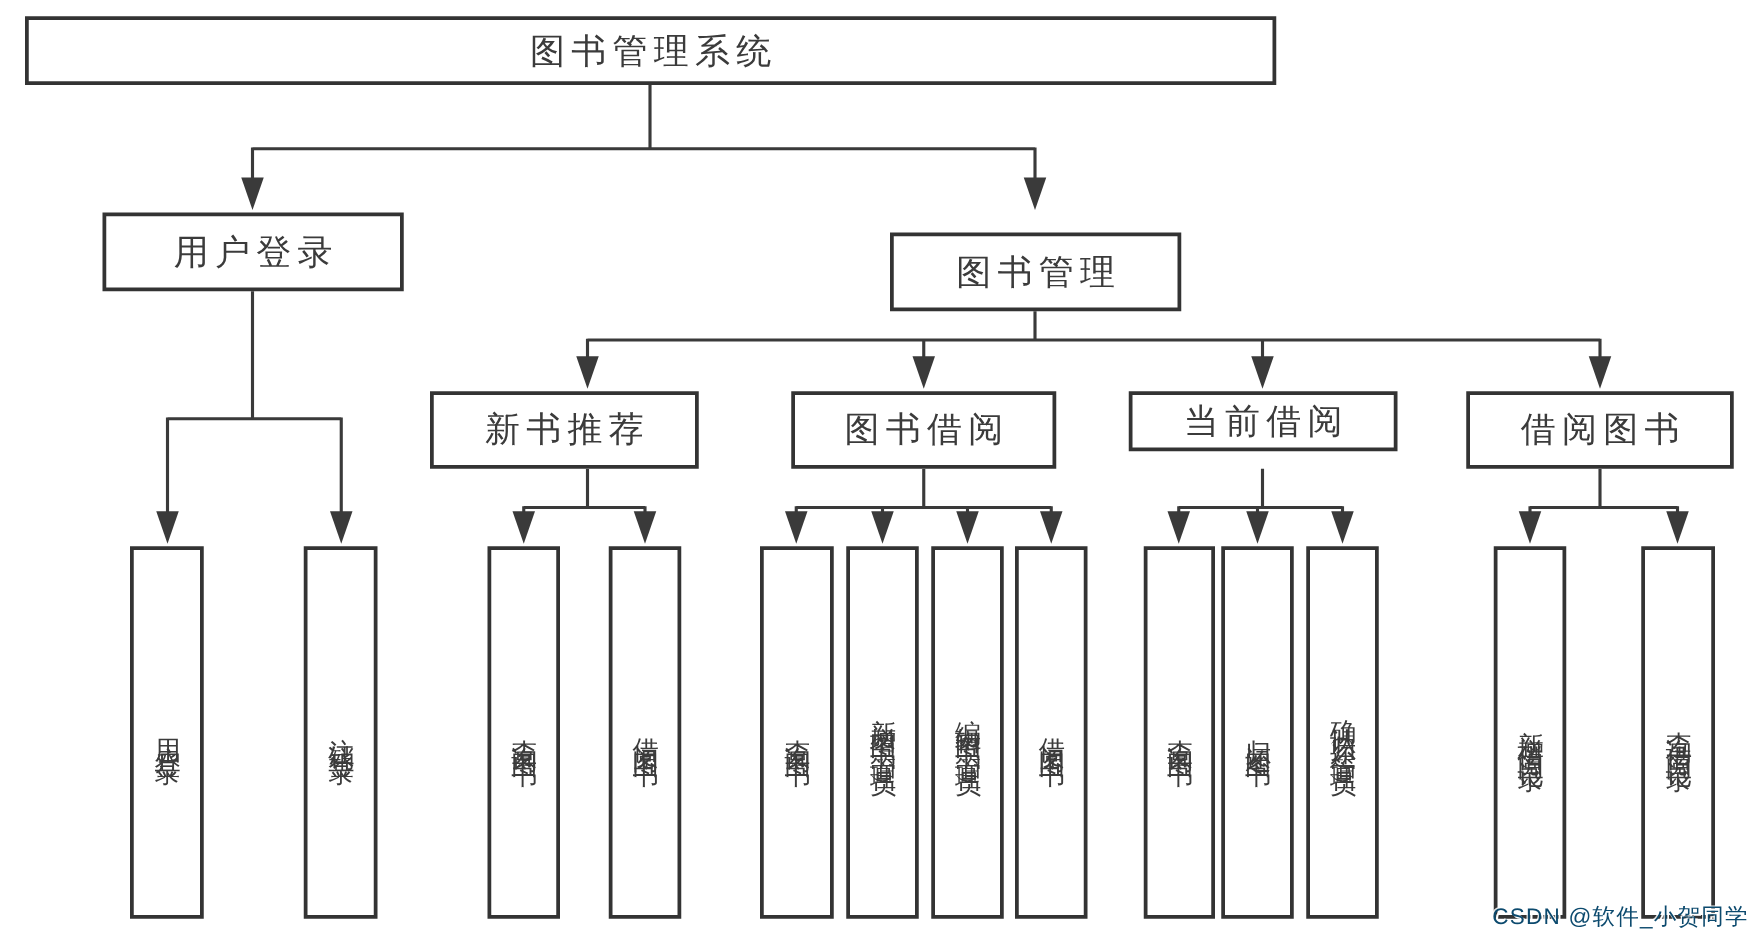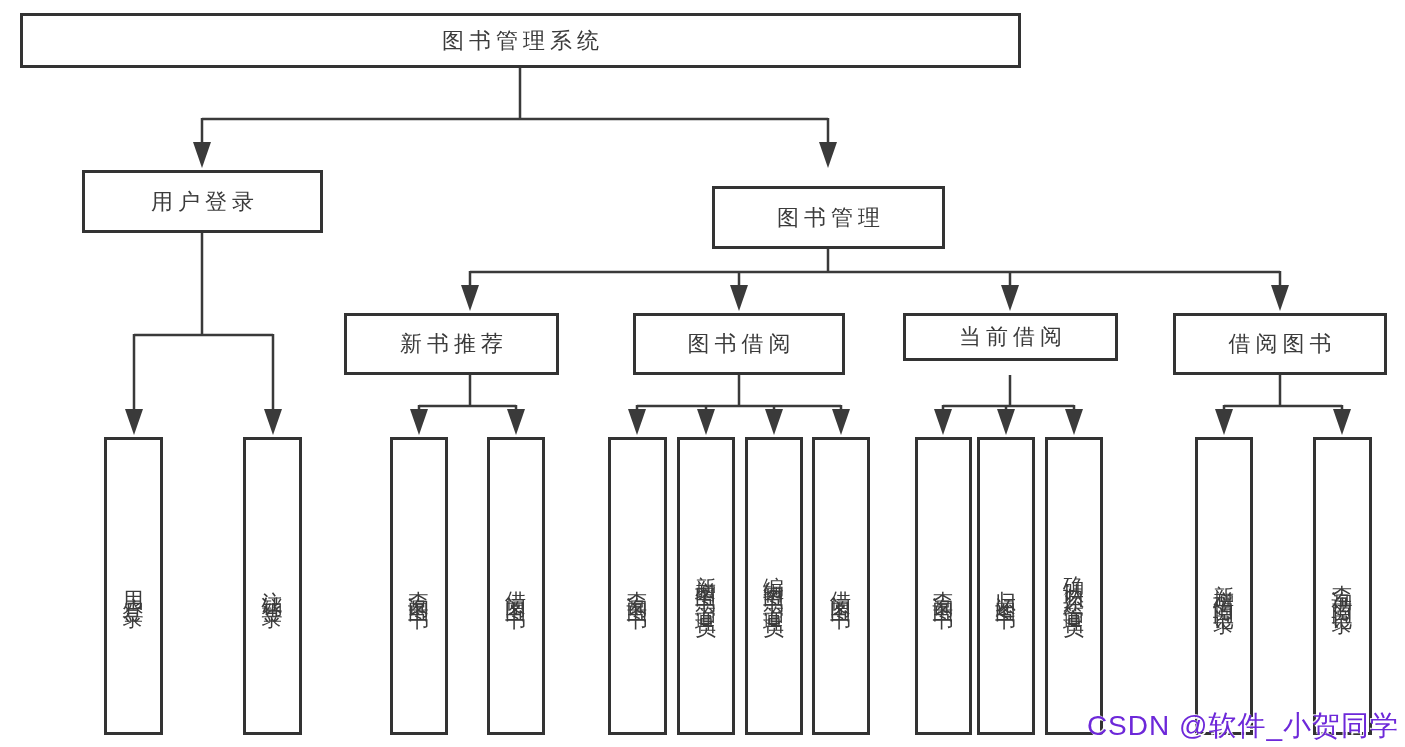--- a/index.html
+++ b/index.html
@@ -16,39 +16,39 @@
     position:absolute;
     box-sizing:border-box;
     background:#ffffff;
     border:3px solid #333333;
     display:flex;
     align-items:center;
     justify-content:center;
     color:#3b3b3b;
   }
   .node.h .lbl{
-    font-size:22px;
+    font-size:28px;
     letter-spacing:5px;
     text-indent:5px;
     white-space:nowrap;
   }
   .node.v .lbl{
     writing-mode:vertical-rl;
     text-orientation:mixed;
     font-size:21px;
     letter-spacing:6px;
     line-height:1;
   }
   .watermark{
     position:absolute;
     right:6px;
     bottom:2px;
-    font-size:28px;
+    font-size:18px;
     letter-spacing:1px;
-    color:#6d28d9;
+    color:#0c4a6e;
     text-shadow:2px 2px 0 #ffffff,-1px -1px 0 rgba(255,255,255,.85);
     white-space:nowrap;
     z-index:5;
   }
 </style>
 </head>
 <body>
 
 <div class="canvas">
 

